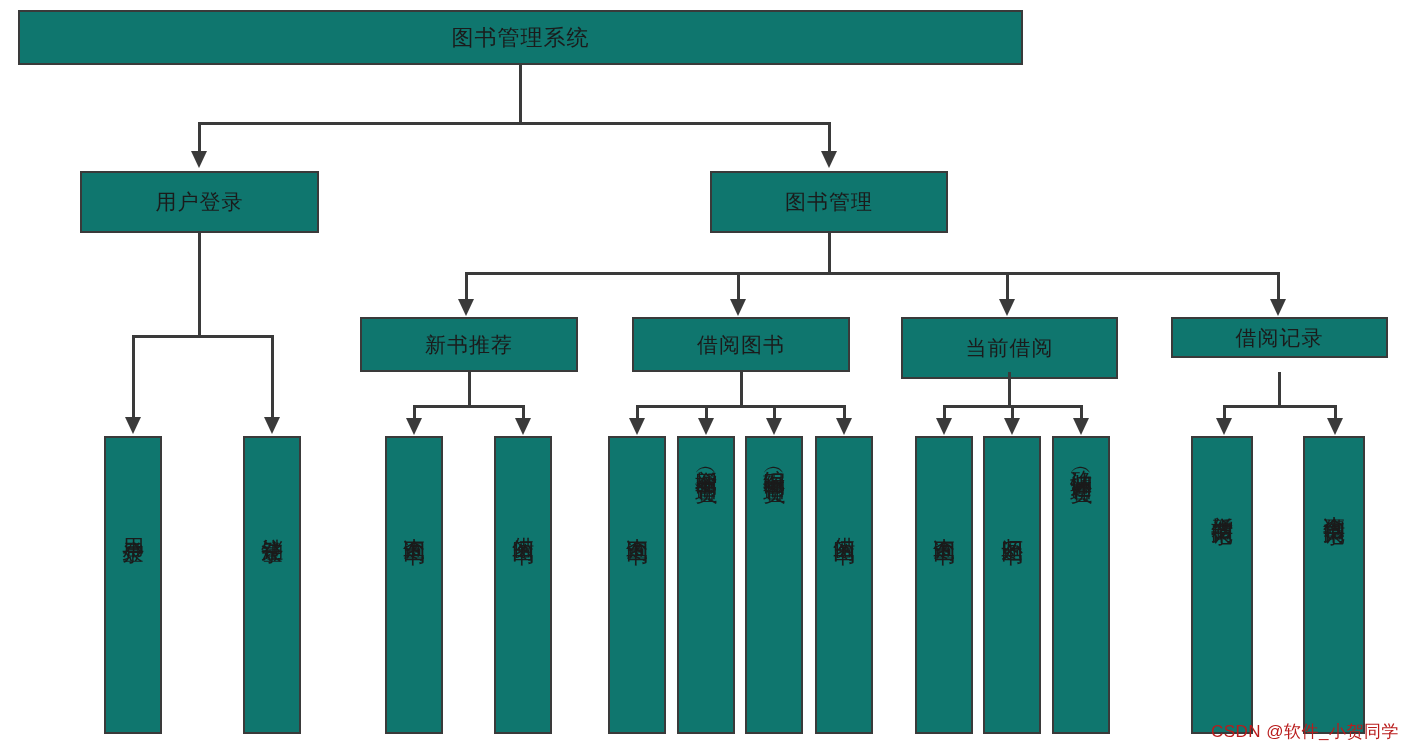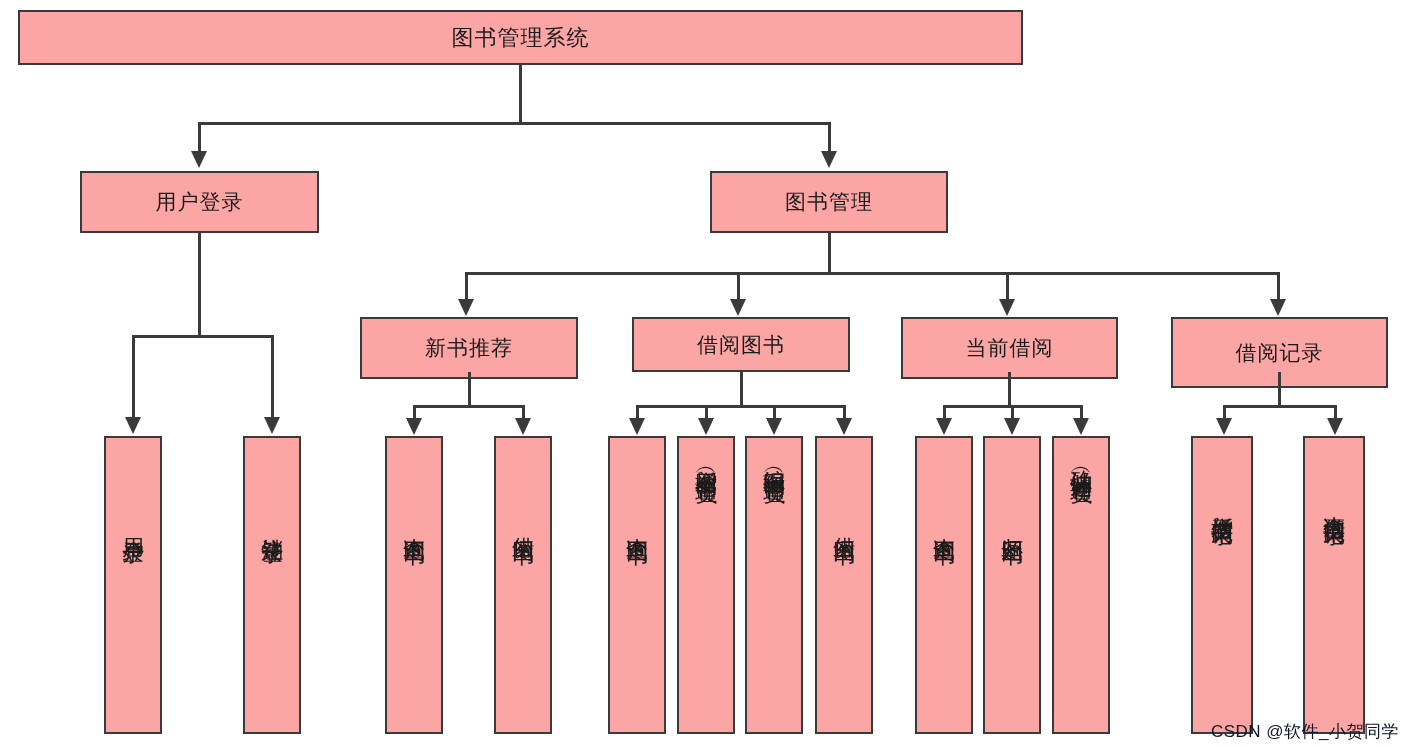--- a/index.html
+++ b/index.html
@@ -14,21 +14,21 @@
     position: relative;
     width: 1405px;
     height: 747px;
     background: #ffffff;
     overflow: hidden;
   }
   
   .node {
     position: absolute;
     box-sizing: border-box;
-    background: #fca5a5;
+    background: #0f766e;
     border: 2.5px solid #3a3a3a;
     display: flex;
     align-items: center;
     justify-content: center;
     color: #1b1b1b;
   }
   .node.horiz {
     font-size: 21px;
     letter-spacing: 1px;
   }
@@ -72,21 +72,21 @@
     border-left: 8px solid transparent;
     border-right: 8px solid transparent;
     border-top: 17px solid #3a3a3a;
   }
   
   #watermark {
     position: absolute;
     right: 6px;
     bottom: 4px;
     font-size: 17px;
-    color: #0f172a;
+    color: #b91c1c;
     letter-spacing: 0.5px;
     white-space: nowrap;
     pointer-events: none;
   }
 </style>
 </head>
 <body>
 
 <div id="canvas">
 
@@ -121,30 +121,30 @@
   <div class="hline" style="left:466px; top:272px; width:814px;"></div>
   <div class="vline" style="left:465px; top:272px; height:28px;"></div>
   <div class="arrow" style="left:458px; top:299px;"></div>
   <div class="vline" style="left:737px; top:272px; height:28px;"></div>
   <div class="arrow" style="left:730px; top:299px;"></div>
   <div class="vline" style="left:1006px; top:272px; height:28px;"></div>
   <div class="arrow" style="left:999px; top:299px;"></div>
   <div class="vline" style="left:1277px; top:272px; height:28px;"></div>
   <div class="arrow" style="left:1270px; top:299px;"></div>
 
-  <div class="node horiz" style="left:360px; top:317px; width:218px; height:62px;">
+  <div class="node horiz" style="left:360px; top:317px; width:218px; height:55px;">
     <span>新书推荐</span>
   </div>
   <div class="node horiz" style="left:632px; top:317px; width:218px; height:55px;">
     <span>借阅图书</span>
   </div>
   <div class="node horiz" style="left:901px; top:317px; width:217px; height:62px;">
     <span>当前借阅</span>
   </div>
-  <div class="node horiz" style="left:1171px; top:317px; width:217px; height:71px;">
+  <div class="node horiz" style="left:1171px; top:317px; width:217px; height:41px;">
     <span>借阅记录</span>
   </div>
 
   <div class="vline" style="left:468px; top:372px; height:34px;"></div>
   <div class="hline" style="left:414px; top:405px; width:110px;"></div>
   <div class="vline" style="left:413px; top:405px; height:14px;"></div>
   <div class="arrow" style="left:406px; top:418px;"></div>
   <div class="vline" style="left:522px; top:405px; height:14px;"></div>
   <div class="arrow" style="left:515px; top:418px;"></div>
 

